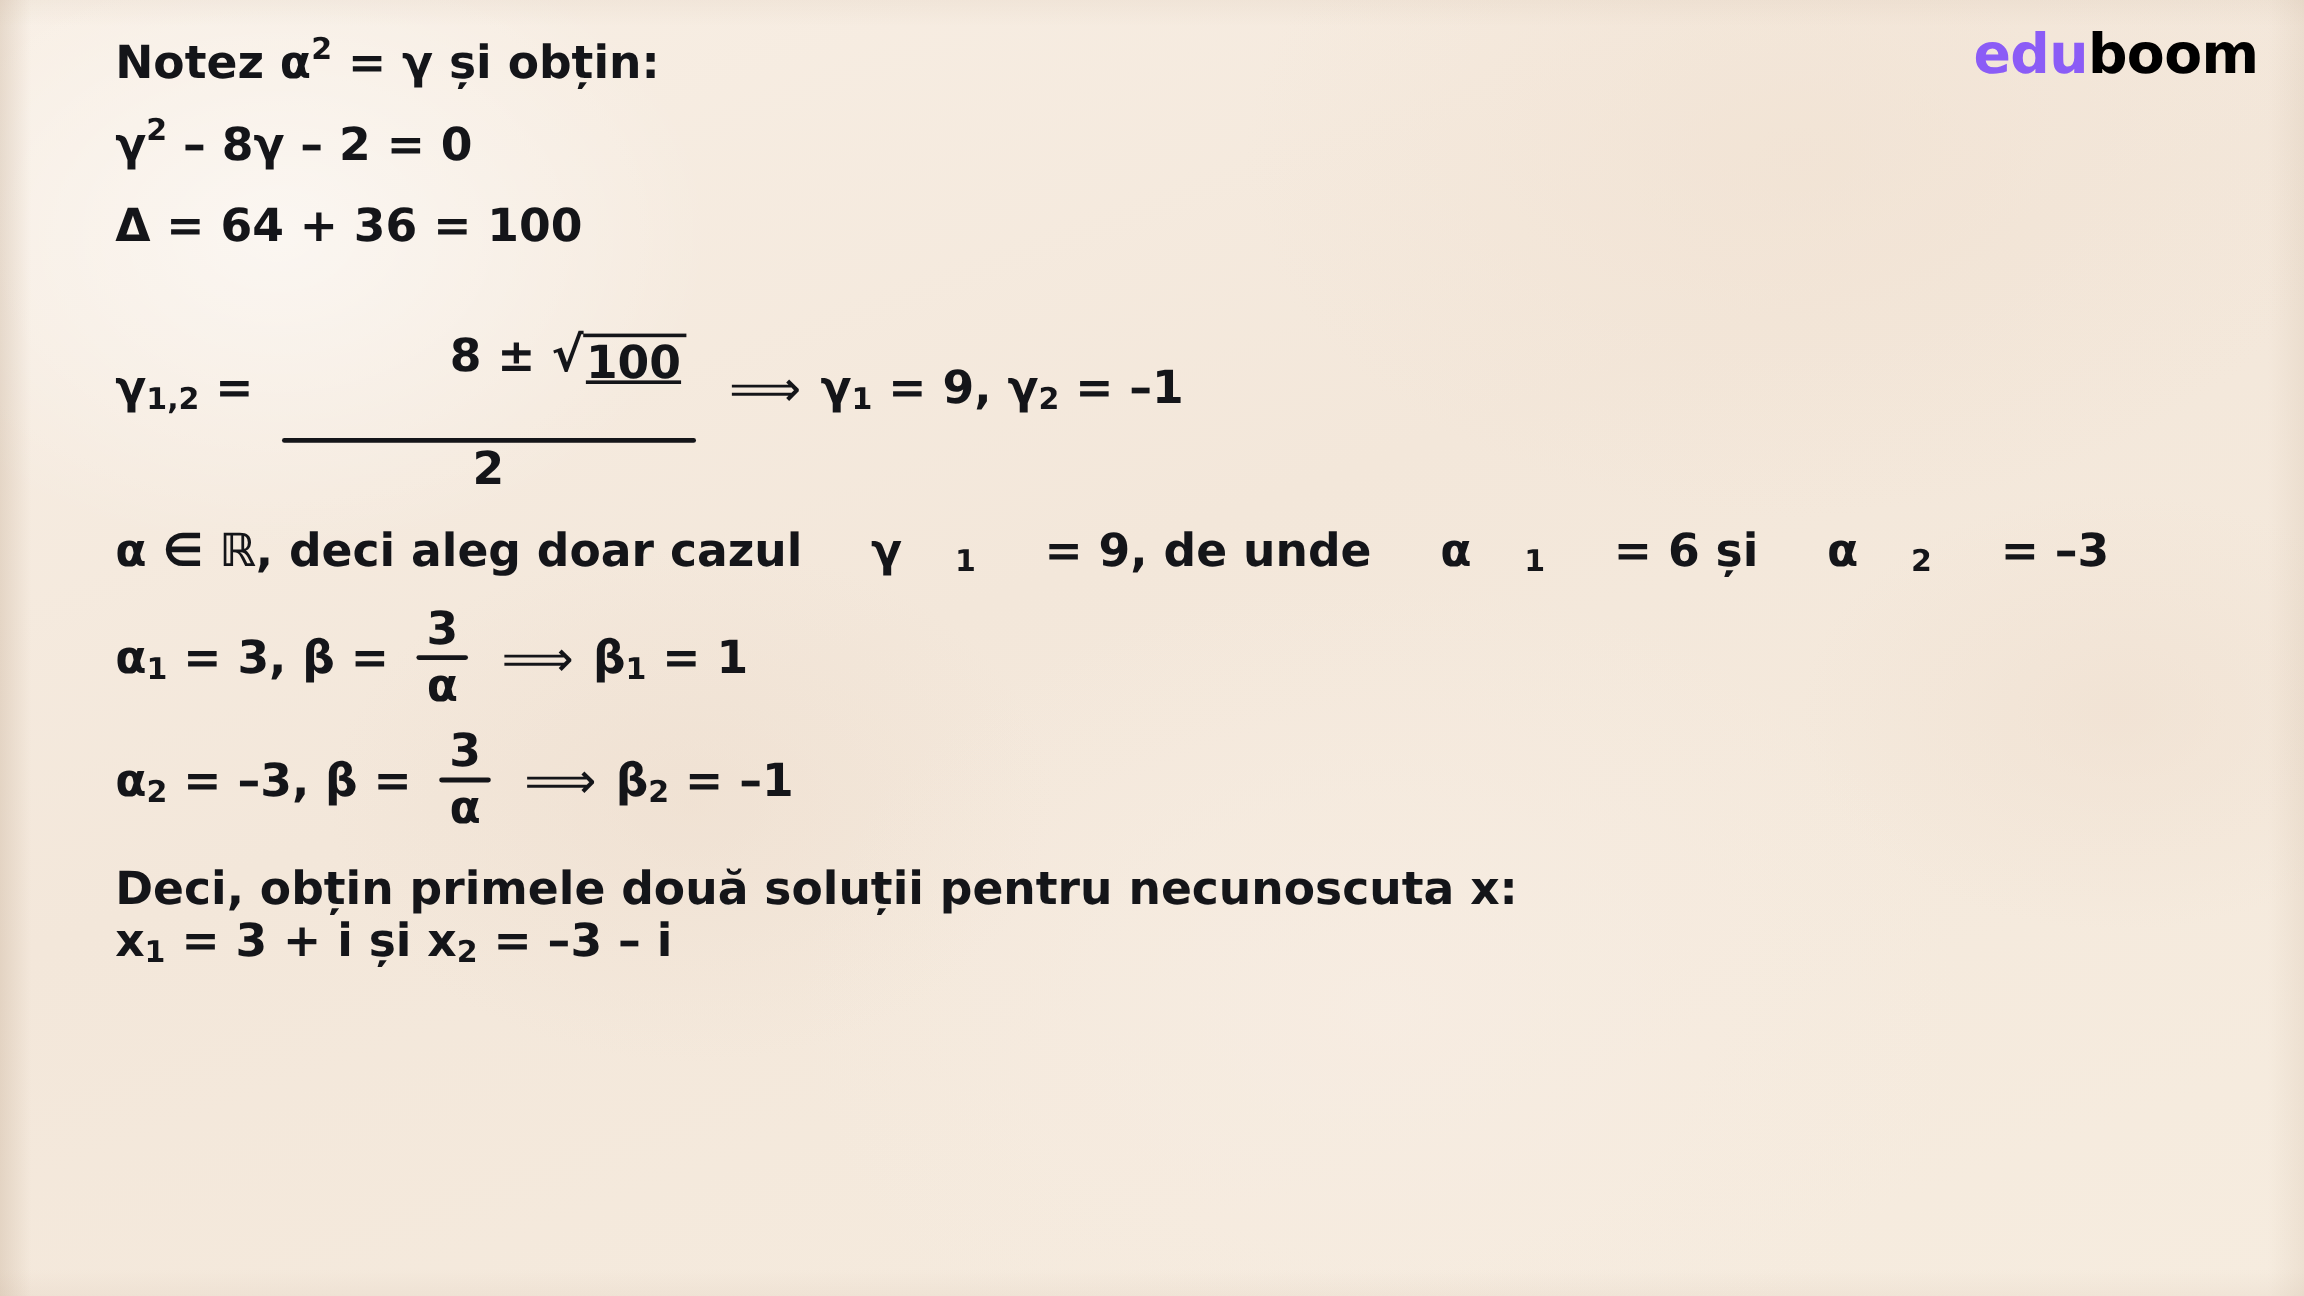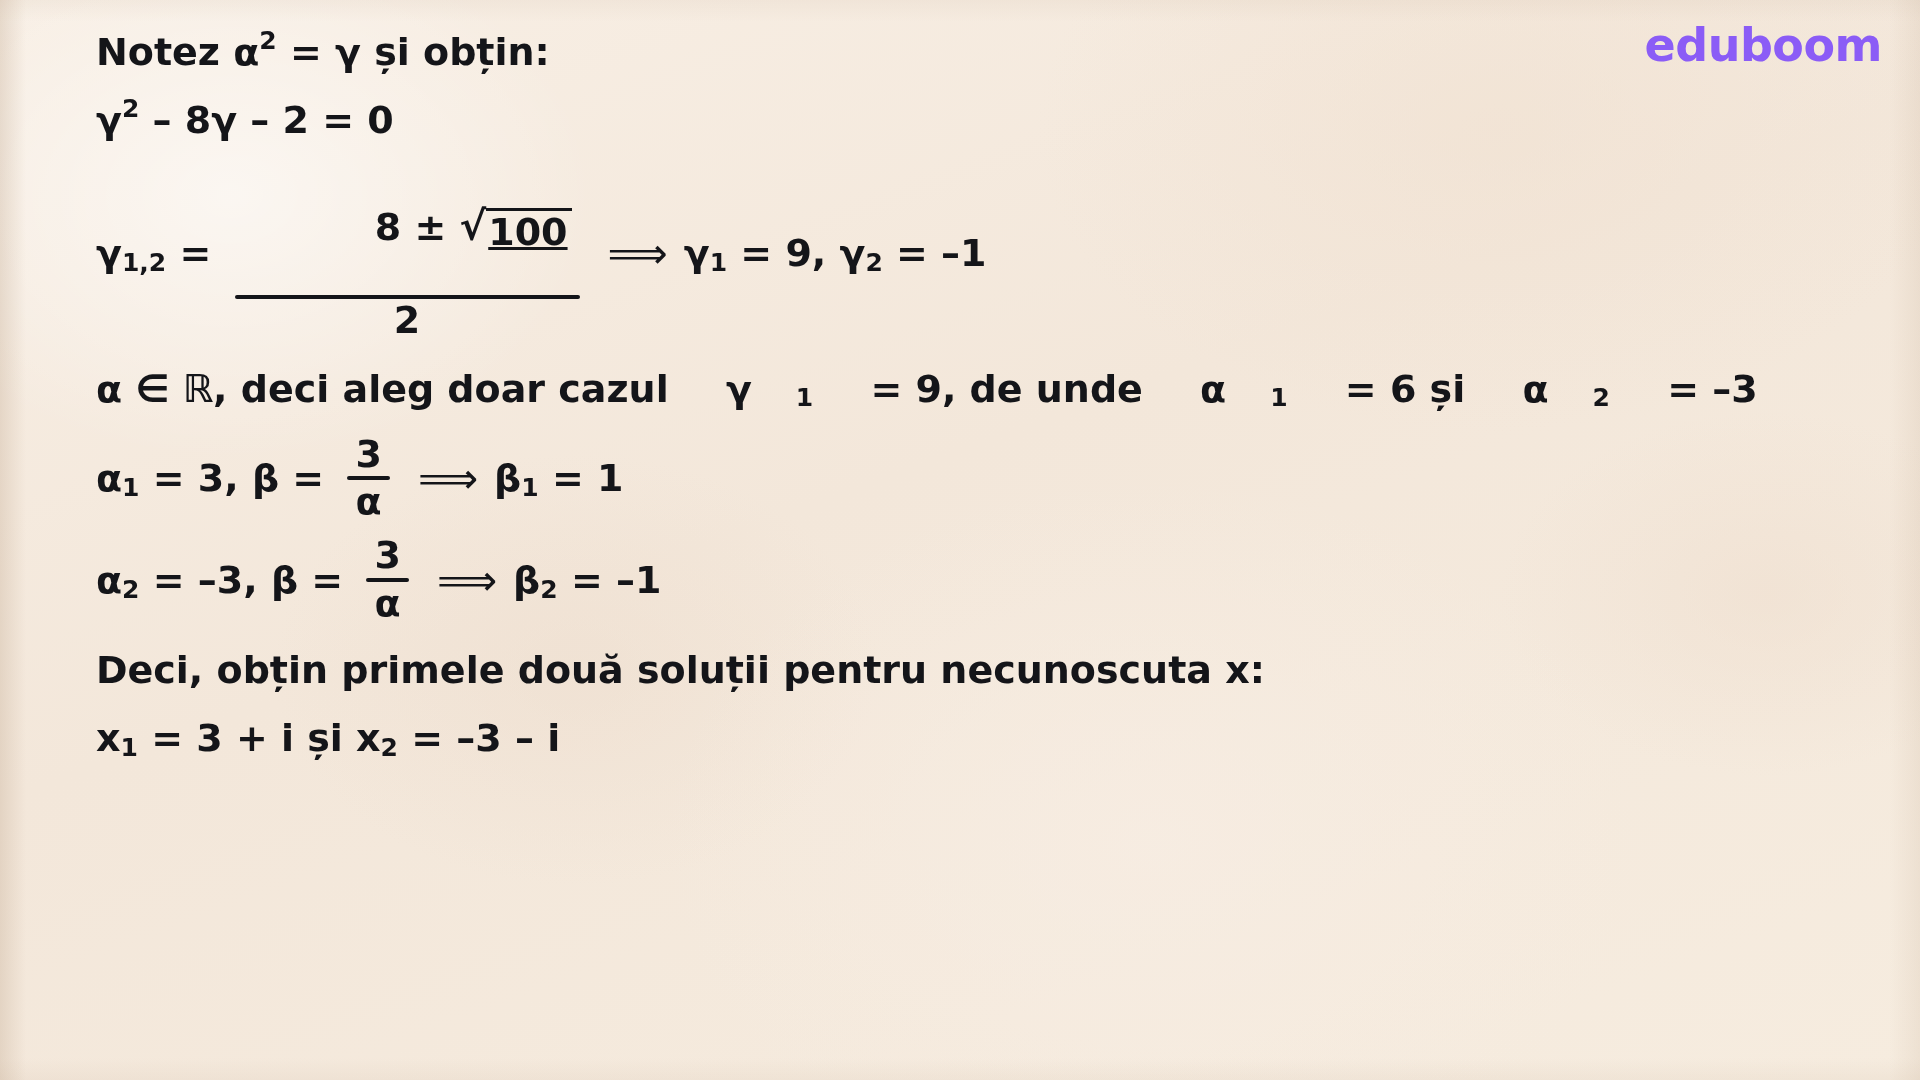--- a/index.html
+++ b/index.html
@@ -48,21 +48,21 @@
   .logo {
     position: absolute;
     top: 18px;
     right: 38px;
     font-size: 46px;
     font-weight: bold;
     letter-spacing: -0.5px;
     font-family: "DejaVu Sans", sans-serif;
   }
   .logo .edu { color: #8b5cf6; }
-  .logo .boom { color: #8b5cf6; }
+  .logo .boom { color: #000000; }
 
   
   .lines {
     position: absolute;
     left: 96px;
     top: 30px;
     width: 1600px;
   }
   .line {
     display: flex;
@@ -153,20 +153,23 @@
   <div class="lines">
 
     <div class="line l-size-1" style="margin-bottom:24px;">
       <span>Notez </span><span>α</span><span class="sup">2</span><span> = </span><span>γ</span><span> și obțin:</span>
     </div>
 
     <div class="line l-size-1" style="margin-bottom:24px;">
       <span>γ</span><span class="sup">2</span><span> – 8γ – 2 = 0</span>
     </div>
 
+    <div class="line l-size-1" style="margin-bottom:26px;">
+      <span>Δ = 64 + 36 = 100</span>
+    </div>
 
     <div class="line l-size-1" style="margin-bottom:26px;">
       <span class="mrow">
         <span>γ</span><span class="sub">1,2</span><span> = </span>
       </span>
       <span class="frac">
         <span class="num">
           <span>8 ± </span><span class="rad"><span class="sign">√</span><span class="body">100</span></span>
         </span>
         <span class="bar"></span>
@@ -197,21 +200,21 @@
       <span>α</span><span class="sub">2</span><span> = –3, β = </span>
       <span class="frac">
         <span class="num">3</span>
         <span class="bar"></span>
         <span class="den">α</span>
       </span>
       <span class="arrow">⟹</span>
       <span>β</span><span class="sub">2</span><span> = –1</span>
     </div>
 
-    <div class="line l-size-1" style="margin-bottom:24px;">
+    <div class="line l-size-1" style="">
       <span>Deci, obțin primele două soluții pentru necunoscuta x:</span>
     </div>
 
     <div class="line l-size-1">
       <span>x</span><span class="sub">1</span><span> = 3 + i </span><span>și </span><span>x</span><span class="sub">2</span><span> = –3 – i</span>
     </div>
 
   </div>
 </div>
 

